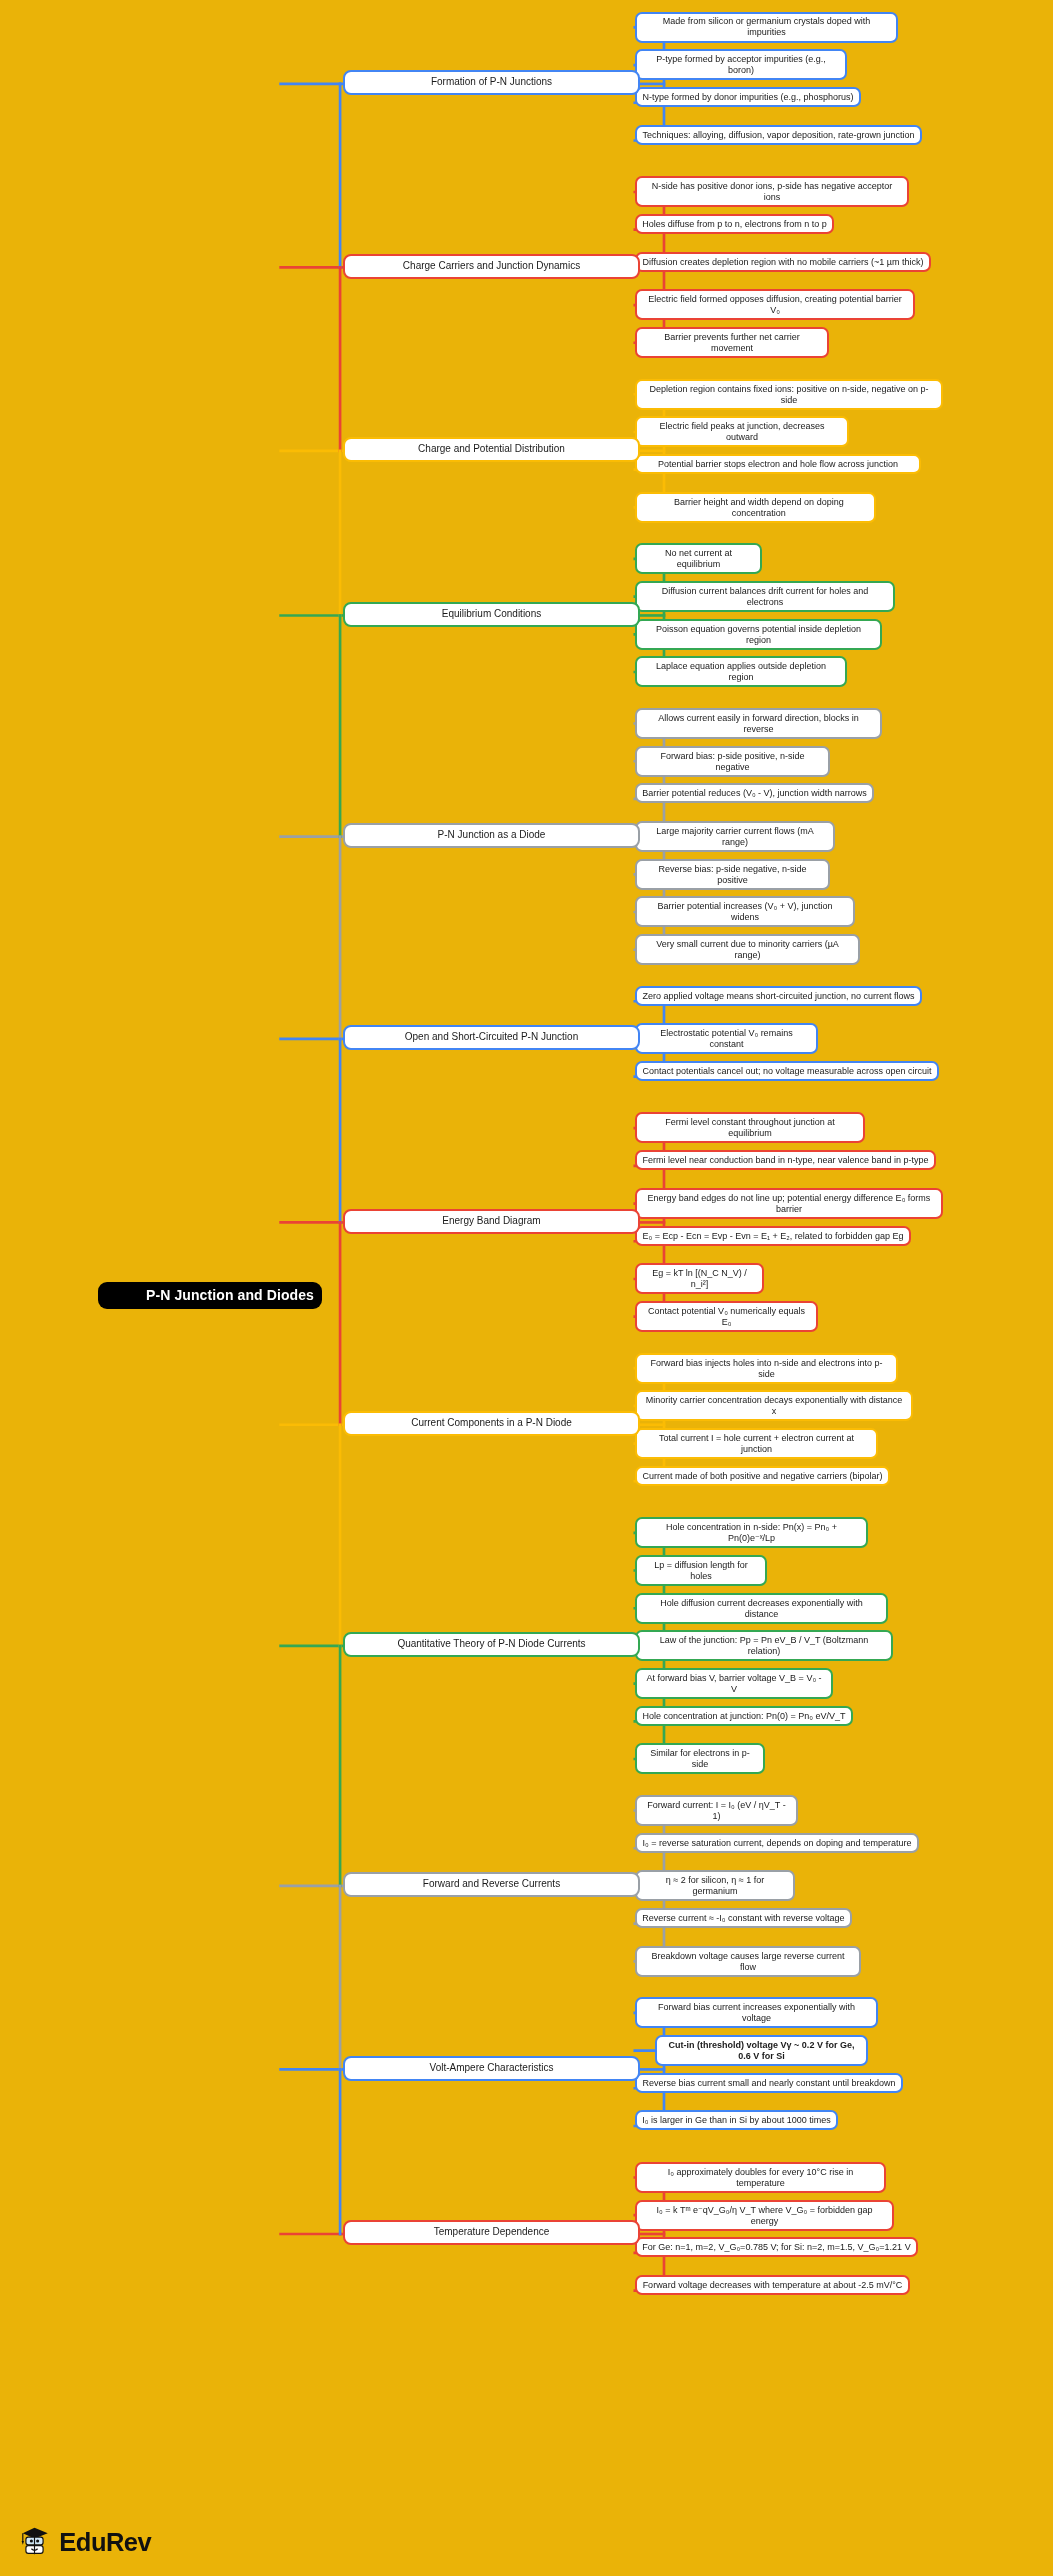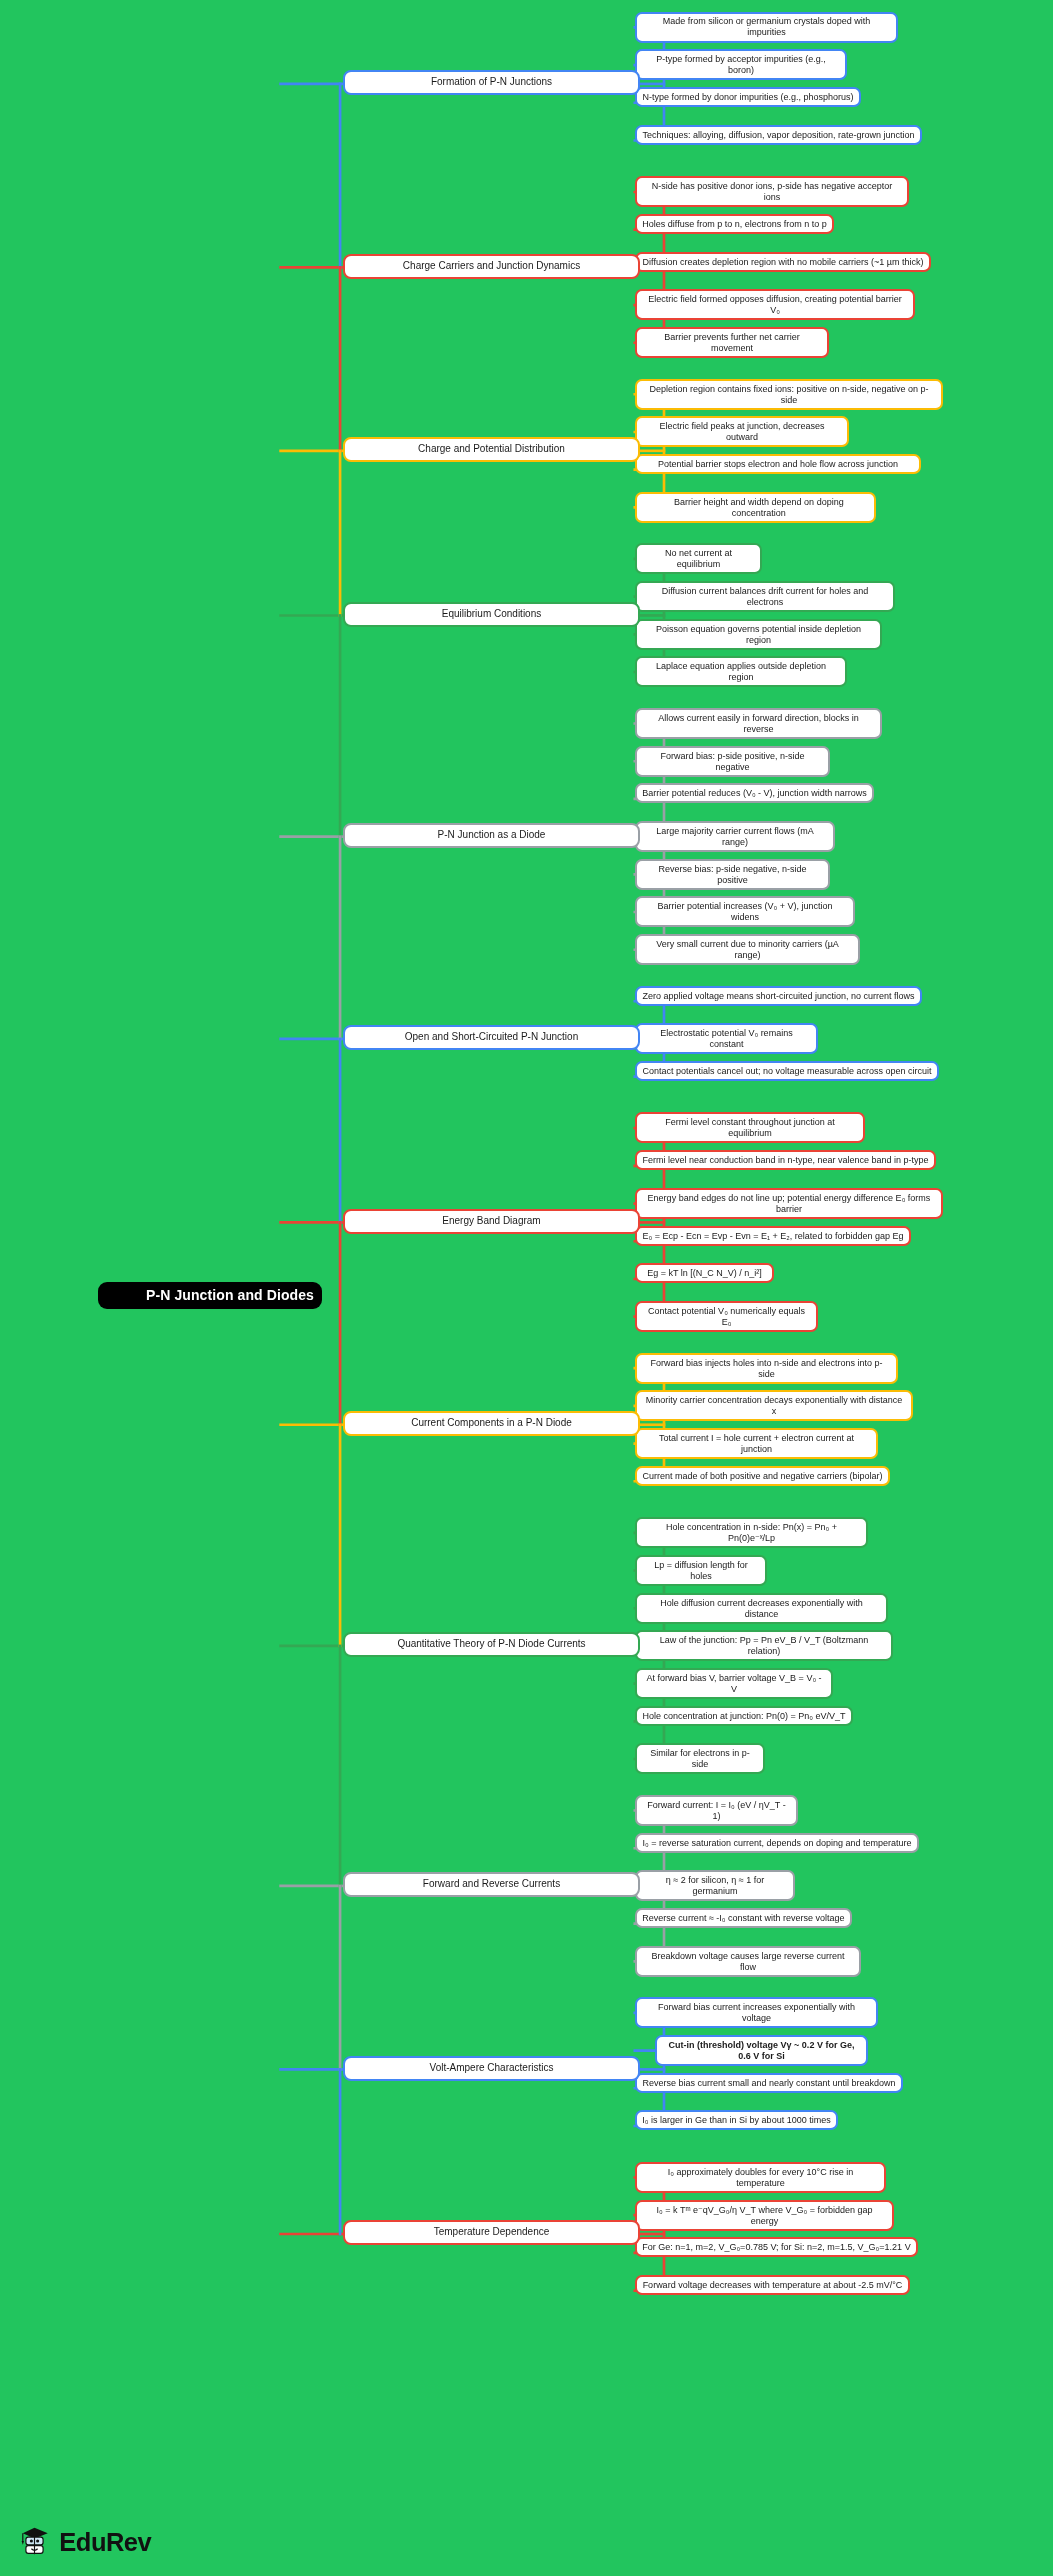--- a/index.html
+++ b/index.html
@@ -5,21 +5,21 @@
   * { box-sizing: border-box; }
   html, body {
     margin: 0; padding: 0;
     background: #ffffff;
     font-family: "Liberation Sans", "DejaVu Sans", sans-serif;
   }
   #page {
     position: relative;
     width: 1054px;
     height: 2576px;
-    background: #22c55e;
+    background: #eab308;
     overflow: hidden;
   }
   
   #links {
     position: absolute;
     left: 0; top: 0;
     width: 1054px; height: 2576px;
     pointer-events: none;
   }
   
@@ -314,21 +314,21 @@
       </div>
       <div class="node leaf c-red" style="width: 301px; left: 635px; top: 1150px;">
         <span class="txt">Fermi level near conduction band in n-type, near valence band in p-type</span>
       </div>
       <div class="node leaf c-red" style="width: 308px; left: 635px; top: 1188px;">
         <span class="txt">Energy band edges do not line up; potential energy difference E₀ forms barrier</span>
       </div>
       <div class="node leaf c-red" style="width: 276px; left: 635px; top: 1226px;">
         <span class="txt">E₀ = Ecp - Ecn = Evp - Evn = E₁ + E₂, related to forbidden gap Eg</span>
       </div>
-      <div class="node leaf c-red" style="width: 139px; left: 635px; top: 1263px;">
+      <div class="node leaf c-red" style="width: 129px; left: 635px; top: 1263px;">
         <span class="txt">Eg = kT ln [(N_C N_V) / n_i²]</span>
       </div>
       <div class="node leaf c-red" style="width: 183px; left: 635px; top: 1301px;">
         <span class="txt">Contact potential V₀ numerically equals E₀</span>
       </div>
       <div class="node branch c-red" style="width: 297px; left: 343px; top: 1209px;">
         <span class="txt">Energy Band Diagram</span>
       </div>
       <div class="node leaf c-yellow" style="width: 263px; left: 635px; top: 1353px;">
         <span class="txt">Forward bias injects holes into n-side and electrons into p-side</span>

